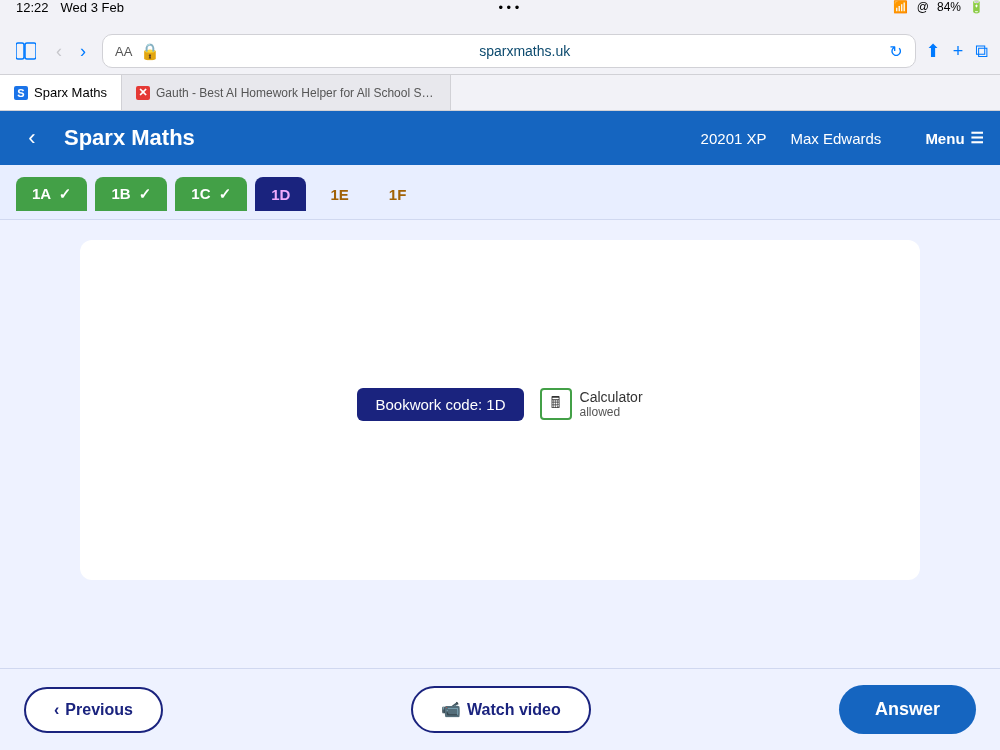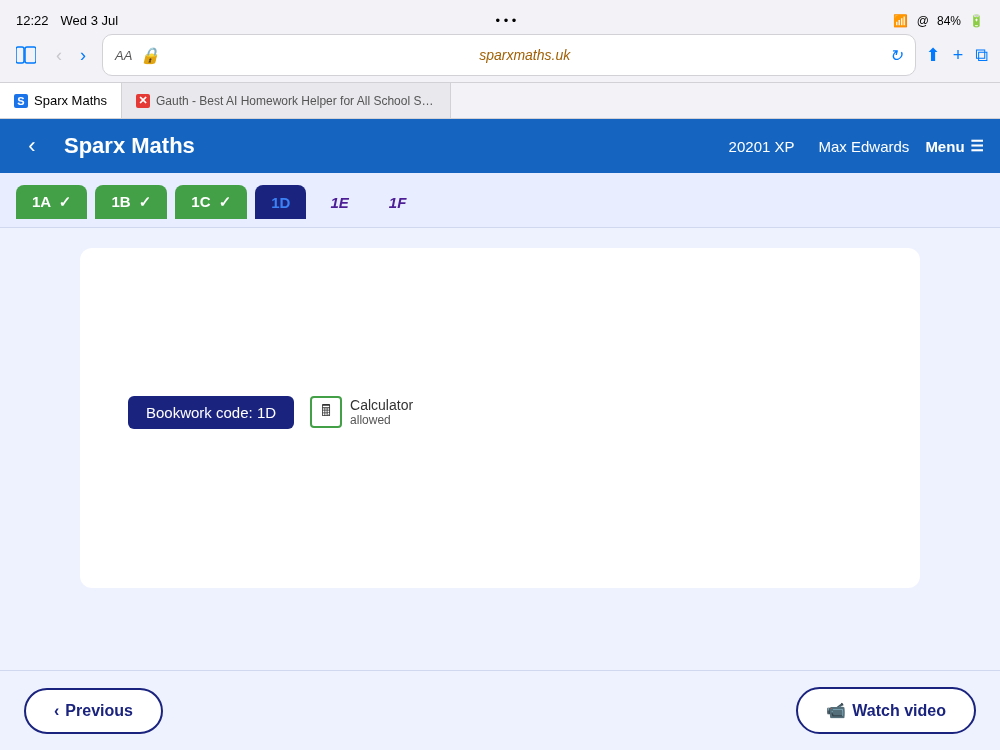--- a/index.html
+++ b/index.html
@@ -10,21 +10,21 @@
       height: 750px;
       overflow: hidden;
       position: relative;
     }
 
     
     .status-bar {
       background: #f2f2f7;
       height: 28px;
       display: flex;
-      align-items: flex-end;
+      align-items: flex-start;
       justify-content: space-between;
       padding: 0 16px;
       font-size: 13px;
       font-weight: 500;
     }
     .status-left { display: flex; gap: 12px; align-items: center; }
     .status-right { display: flex; gap: 8px; align-items: center; font-size: 12px; }
 
     
     .browser-chrome {
@@ -43,29 +43,28 @@
     .nav-btns { display: flex; gap: 6px; }
     .nav-btn {
       background: none; border: none; cursor: pointer;
       font-size: 18px; color: #007aff; padding: 2px 6px;
     }
     .nav-btn.disabled { color: #c7c7cc; cursor: default; }
     .address-bar {
       flex: 1;
       background: white;
       border-radius: 10px;
-      height: 42px;
+      height: 34px;
       display: flex;
       align-items: center;
       padding: 0 12px;
       gap: 8px;
       border: 1px solid #d1d1d6;
-      font-style: italic;
-    }
-    .address-text { font-size: 14px; color: #a16207; flex: 1; text-align: center; }
+    }
+    .address-text { font-size: 14px; color: #0c4a6e; flex: 1; text-align: center; }
     .browser-actions { display: flex; gap: 12px; align-items: center; }
     .browser-action-btn {
       background: none; border: none; cursor: pointer;
       font-size: 18px; color: #007aff;
     }
 
     
     .browser-tabs {
       background: #f2f2f7;
       display: flex;
@@ -93,21 +92,21 @@
     }
     .header-back-btn {
       background: none; border: none; cursor: pointer;
       color: white; font-size: 22px; width: 32px; height: 32px;
       display: flex; align-items: center; justify-content: center;
     }
     .app-title {
       color: white; font-size: 22px; font-weight: 700; flex: 1;
     }
     .header-xp { color: white; font-size: 15px; margin-right: 8px; }
-    .header-user { color: white; font-size: 15px; margin-right: 0; }
+    .header-user { color: white; font-size: 15px; margin-right: 28px; }
     .menu-btn {
       background: none; border: none; cursor: pointer;
       color: white; font-size: 15px; font-weight: 600;
       display: flex; align-items: center; gap: 6px; justify-content: center;
     }
 
     
     .nav-tabs {
       background: #e8eeff;
       padding: 12px 16px 8px;
@@ -117,22 +116,22 @@
     }
     .nav-tab {
       padding: 8px 16px;
       border-radius: 8px 8px 0 0;
       font-size: 15px;
       font-weight: 600;
       cursor: pointer;
       border: none;
     }
     .nav-tab.completed { background: #43a047; color: white; }
-    .nav-tab.active { background: #1a237e; color: #3b82f6; }
-    .nav-tab.inactive { background: transparent; color: #4c1d95; font-style: italic; }
+    .nav-tab.active { background: #1a237e; color: #f0abfc; }
+    .nav-tab.inactive { background: transparent; color: #a16207; }
     .nav-tab.summary { background: transparent; color: #1565c0; font-weight: 700; }
     .checkmark { margin-left: 4px; }
 
     
     .main-content {
       background: #eef2ff;
       flex: 1;
       padding: 20px;
       display: flex;
       flex-direction: column;
@@ -143,20 +142,21 @@
     .question-card {
       background: white;
       border-radius: 12px;
       padding: 36px 48px;
       width: 100%;
       max-width: 840px;
       margin-bottom: 24px;
       min-height: 340px;
       display: flex;
       flex-direction: column;
+      align-items: center;
       justify-content: center;
       gap: 20px;
     }
 
     .bookwork-bar {
       display: flex;
       align-items: center;
       gap: 16px;
       margin-bottom: 12px;
     }
@@ -258,21 +258,21 @@
     }
   </style>
 </head>
 <body>
 
 <div class="page-wrapper">
 
   <div class="status-bar">
     <div class="status-left">
       <span>12:22</span>
-      <span>Wed 3 Jul</span>
+      <span>Wed 3 Feb</span>
     </div>
     <div>• • •</div>
     <div class="status-right">
       <span>📶</span>
       <span>@</span>
       <span>84%</span>
       <span>🔋</span>
     </div>
   </div>
 
@@ -370,16 +370,19 @@
 
     <div class="action-bar">
       <button class="btn-previous">
         <span>‹</span>
         <span>Previous</span>
       </button>
       <button class="btn-watch">
         <span>📹</span>
         <span>Watch video</span>
       </button>
+      <button class="btn-answer">
+        <span>Answer</span>
+      </button>
     </div>
   </div>
 
 </div>
 
 </body></html>

